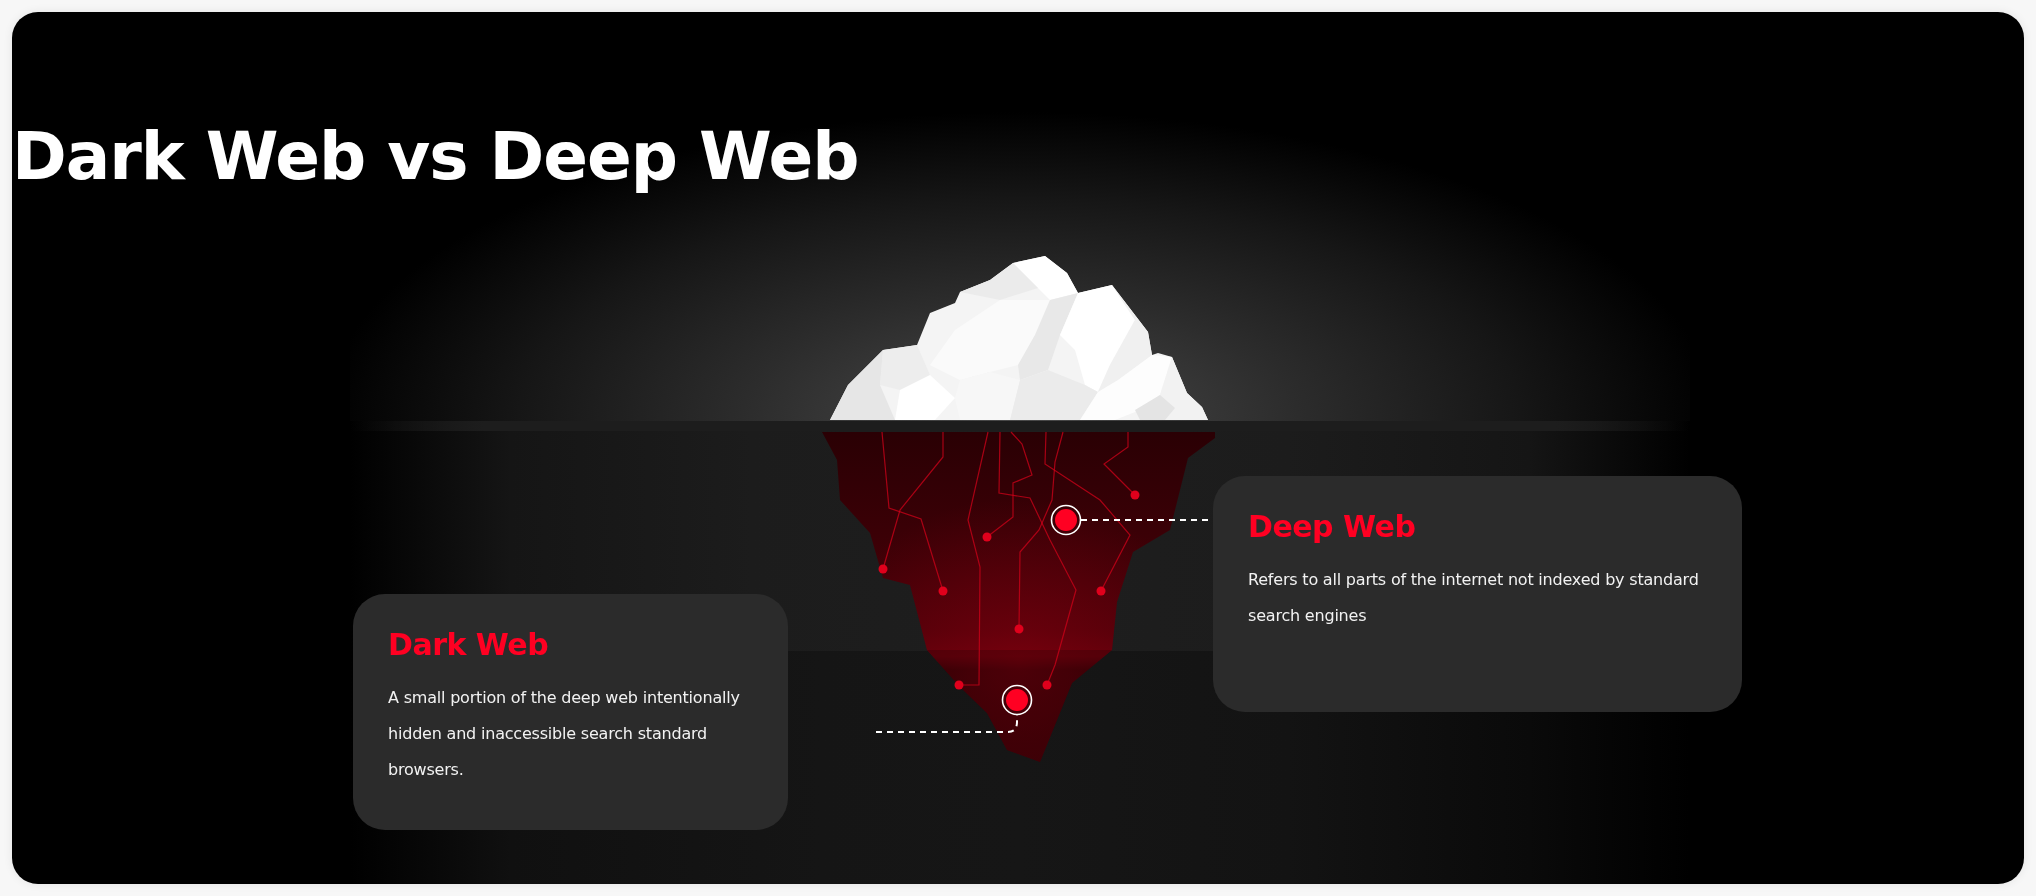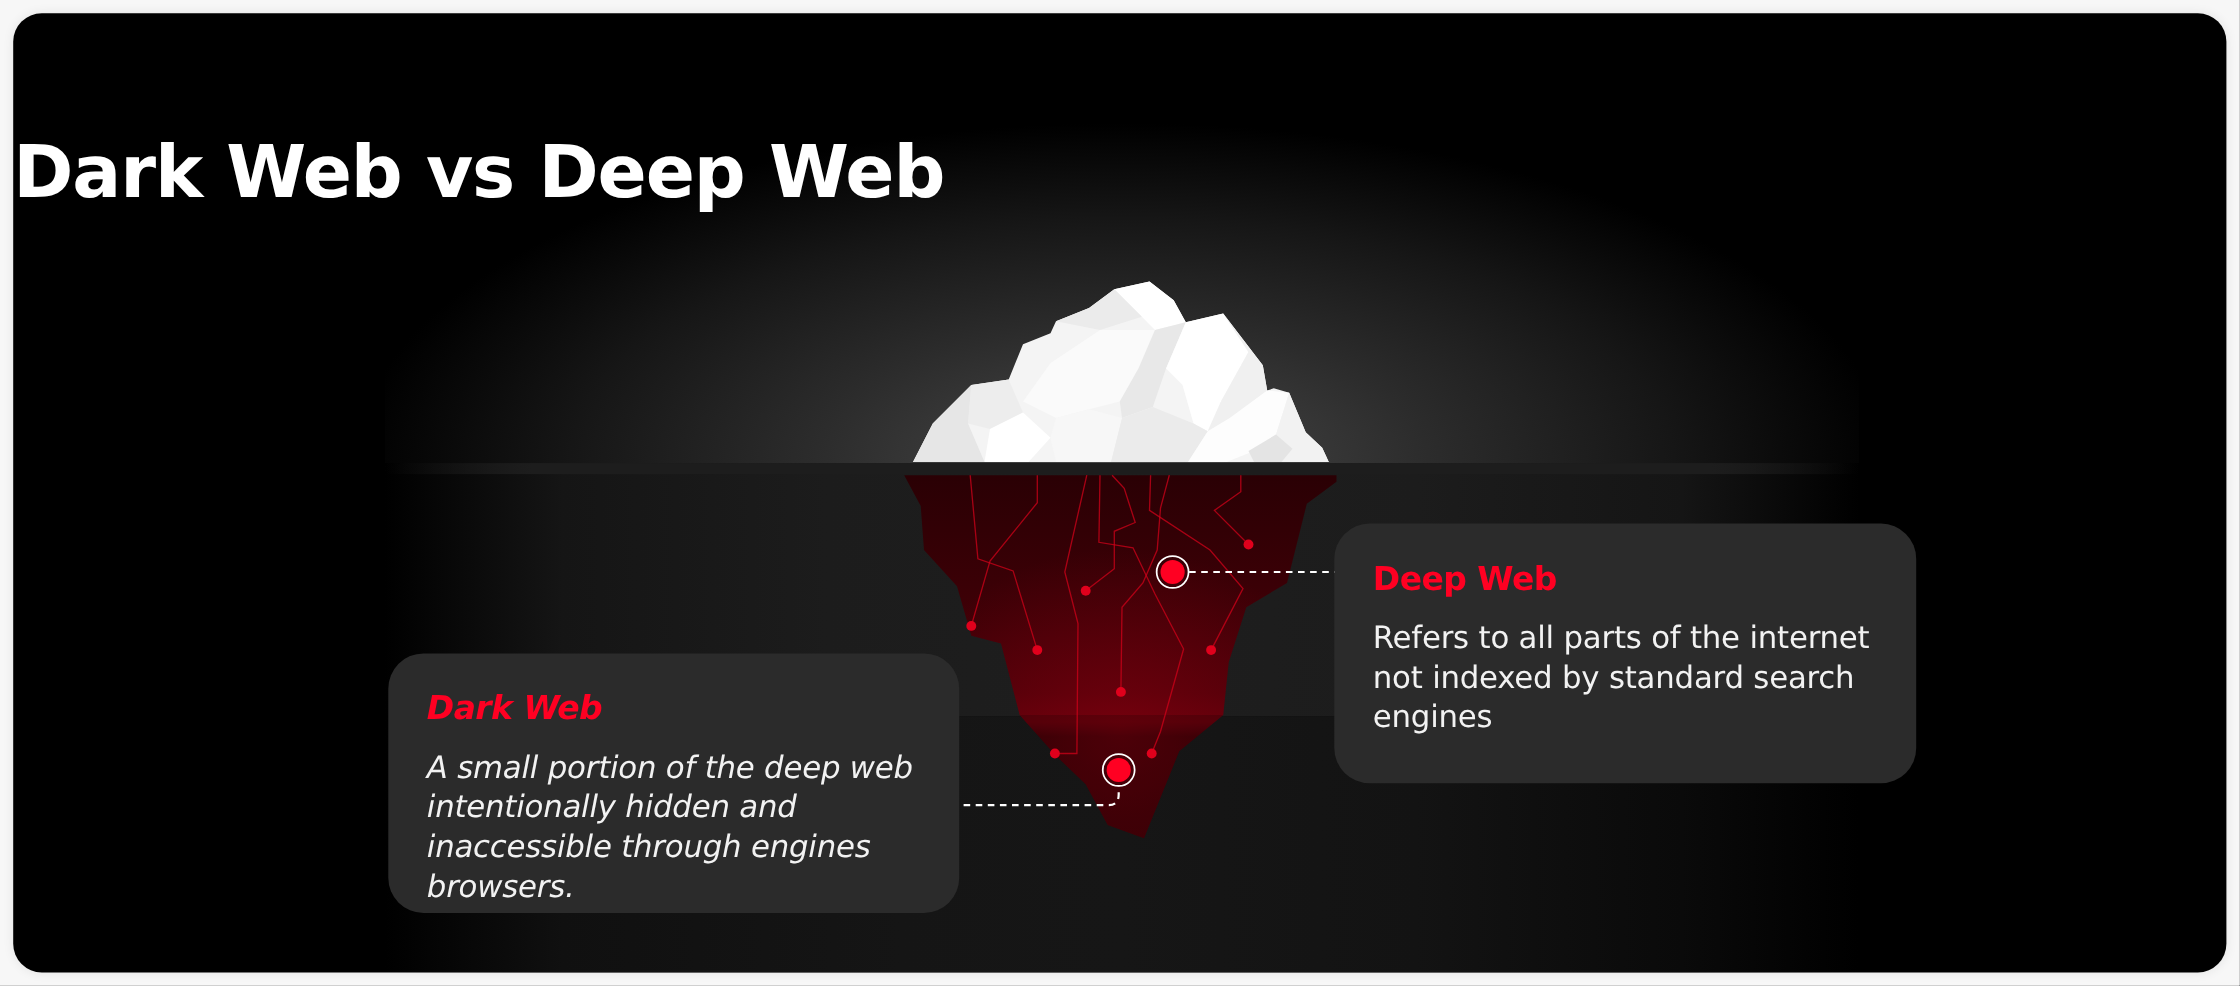--- a/index.html
+++ b/index.html
@@ -83,31 +83,30 @@
     font-family: "DejaVu Sans", sans-serif;
     font-weight: bold;
     font-size: 30px;
     letter-spacing: -0.5px;
     line-height: 1;
     margin: 0 0 20px 0;
   }
   .card-body {
     color: #f2f2f2;
     font-family: "DejaVu Sans", sans-serif;
-    font-size: 28px;
+    font-size: 16px;
     line-height: 36px;
     letter-spacing: -0.2px;
   }
   .card-dark {
     left: 341px;
     top: 582px;
-    width: 519px;
+    width: 435px;
     height: 236px;
     padding: 36px 30px 0 35px;
-    font-style: italic;
   }
   .card-deep {
     left: 1201px;
     top: 464px;
     width: 529px;
     height: 236px;
     padding: 36px 30px 0 35px;
   }
 </style>
 </head>
@@ -196,16 +195,16 @@
     </g>
   </svg>
 
   <div class="card card-deep">
     <div class="card-heading">Deep Web</div>
     <div class="card-body">Refers to all parts of the internet not indexed by standard search engines</div>
   </div>
 
   <div class="card card-dark">
     <div class="card-heading">Dark Web</div>
-    <div class="card-body">A small portion of the deep web intentionally hidden and inaccessible through engines browsers.</div>
+    <div class="card-body">A small portion of the deep web intentionally hidden and inaccessible search standard browsers.</div>
   </div>
 
 </div>
 
 </body></html>

